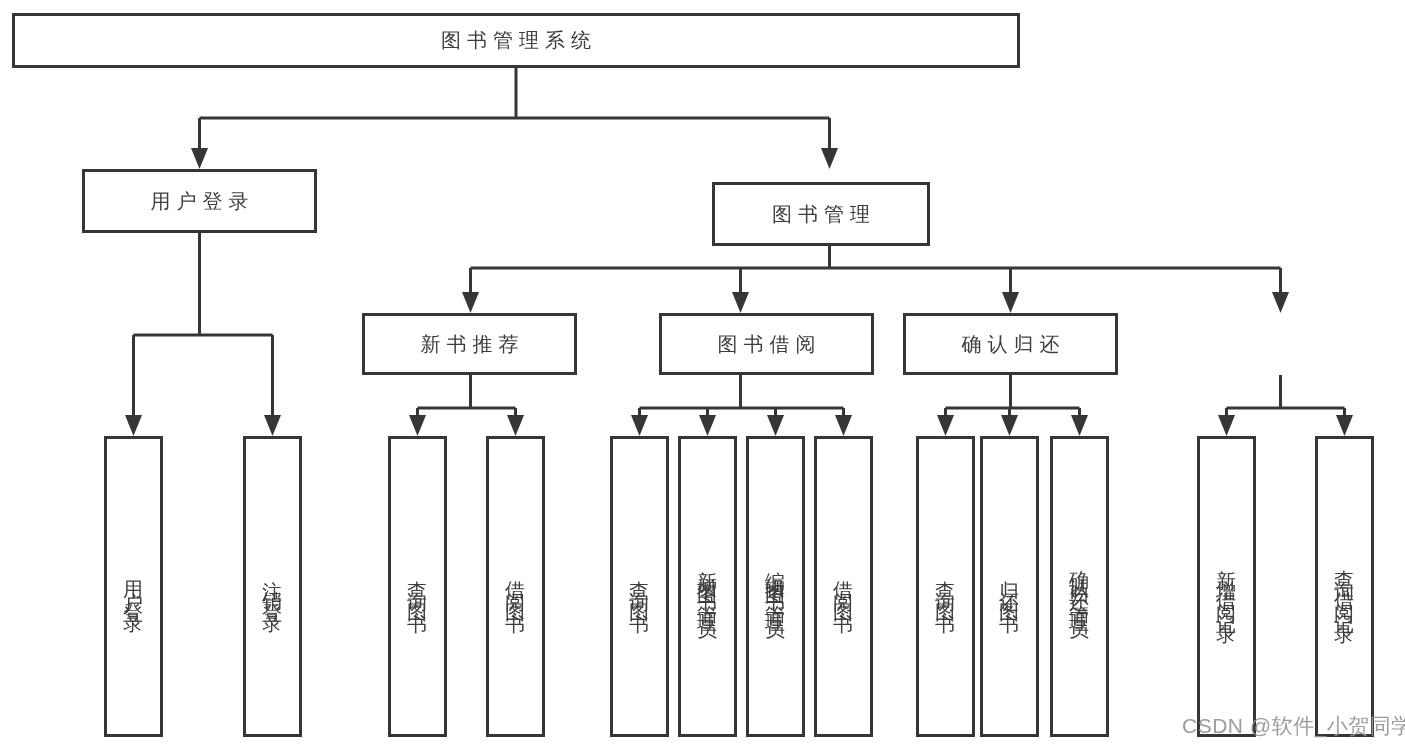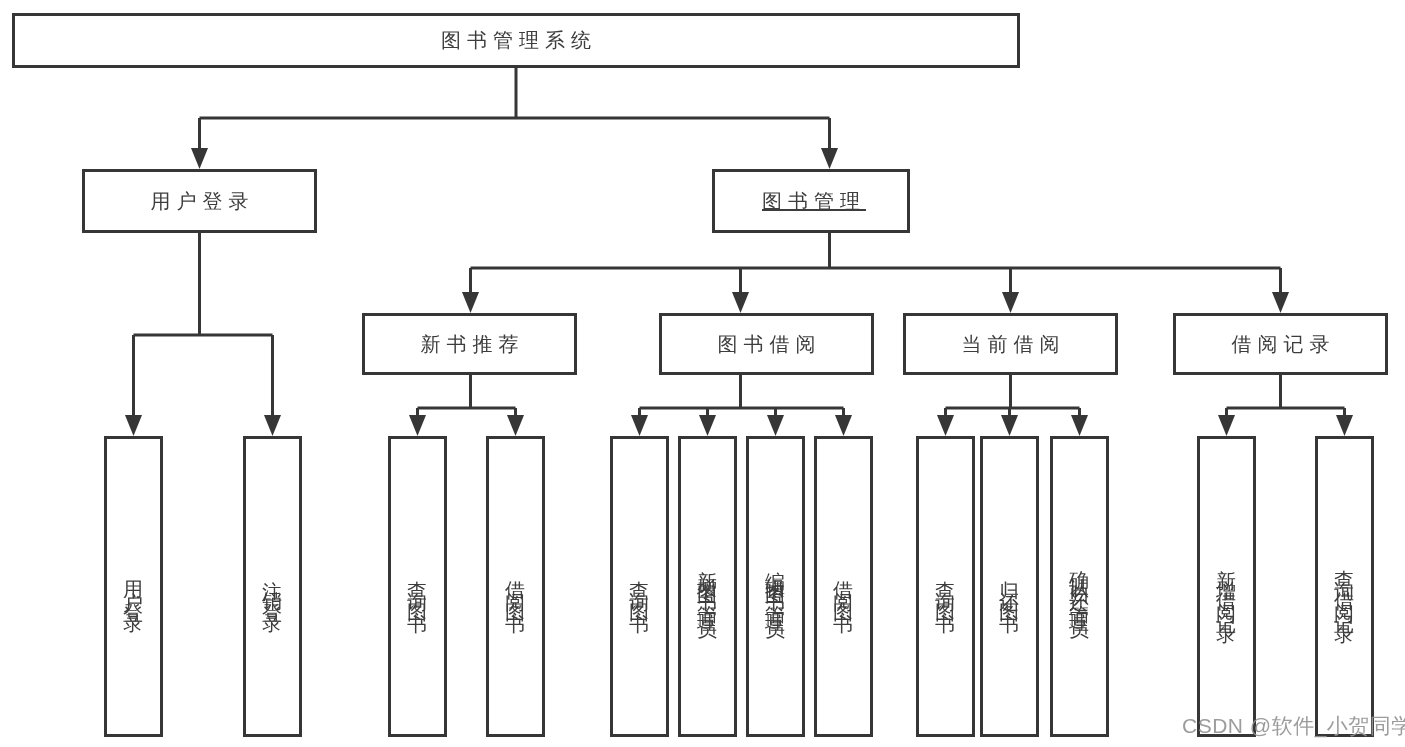--- a/index.html
+++ b/index.html
@@ -67,35 +67,32 @@
     </g>
   </svg>
 
   <div class="node" style="left:12px;top:13px;width:1008px;height:55px;">
     <span class="h-label">图书管理系统</span>
   </div>
 
   <div class="node" style="left:82px;top:169px;width:235px;height:64px;">
     <span class="h-label">用户登录</span>
   </div>
-  <div class="node" style="left:712px;top:169px;width:198px;height:64px;text-decoration:underline;">
+  <div class="node" style="left:712px;top:182px;width:218px;height:64px;">
     <span class="h-label">图书管理</span>
   </div>
 
   <div class="node" style="left:362px;top:313px;width:215px;height:62px;">
     <span class="h-label">新书推荐</span>
   </div>
   <div class="node" style="left:633px;top:313px;width:215px;height:62px;margin-left:26px;">
     <span class="h-label">图书借阅</span>
   </div>
   <div class="node" style="left:903px;top:313px;width:215px;height:62px;">
-    <span class="h-label">当前借阅</span>
-  </div>
-  <div class="node" style="left:1173px;top:313px;width:215px;height:62px;">
-    <span class="h-label">借阅记录</span>
+    <span class="h-label">确认归还</span>
   </div>
 
   <div class="node leaf" style="left:104px;">
     <span class="v-label">用户登录</span>
   </div>
   <div class="node leaf" style="left:243px;">
     <span class="v-label">注销登录</span>
   </div>
 
   <div class="node leaf" style="left:388px;">

